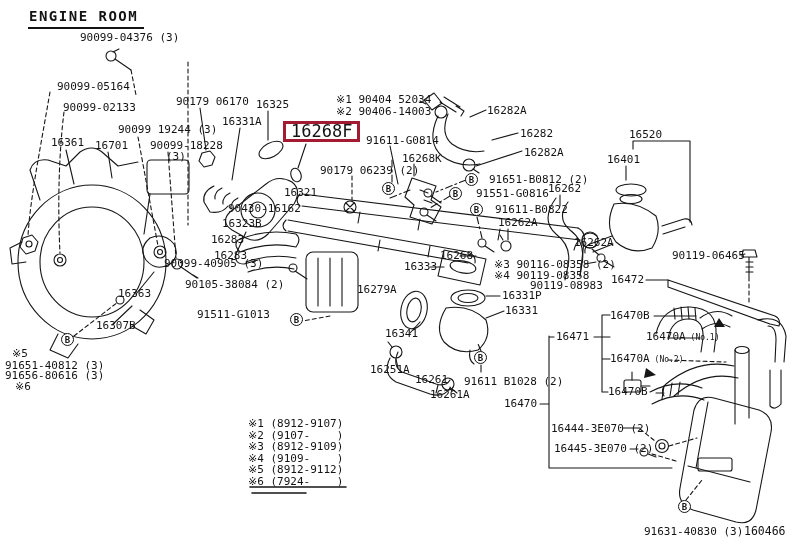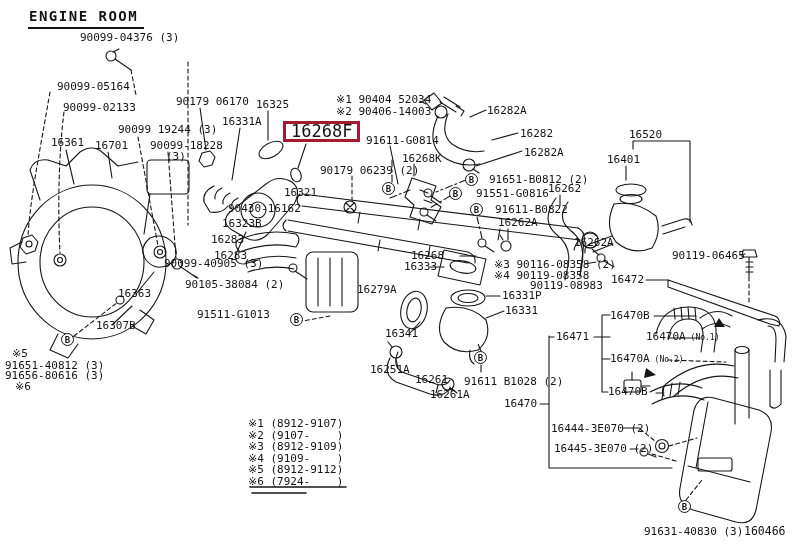--- a/index.html
+++ b/index.html
@@ -236,21 +236,21 @@
     <div class="part-label" style="left: 402px; top: 153px;"><span>16268K</span></div>
     <div class="part-label" style="left: 320px; top: 165px;"><span>90179 06239 (2)</span></div>
     <div class="part-label" style="left: 629px; top: 129px;"><span>16520</span></div>
     <div class="part-label" style="left: 607px; top: 154px;"><span>16401</span></div>
     <div class="part-label" style="left: 489px; top: 174px;"><span>91651-B0812 (2)</span></div>
     <div class="part-label" style="left: 476px; top: 188px;"><span>91551-G0816</span></div>
     <div class="part-label" style="left: 495px; top: 204px;"><span>91611-B0822</span></div>
     <div class="part-label" style="left: 548px; top: 183px;"><span>16262</span></div>
     <div class="part-label" style="left: 498px; top: 217px;"><span>16262A</span></div>
     <div class="part-label" style="left: 574px; top: 237px;"><span>16262A</span></div>
-    <div class="part-label" style="left: 411px; top: 250px;"><span>16268</span></div>
+    <div class="part-label" style="left: 440px; top: 250px;"><span>16268</span></div>
     <div class="part-label" style="left: 404px; top: 261px;"><span>16333</span></div>
     <div class="part-label" style="left: 258px; top: 187px; margin-left: 26px;"><span>16321</span></div>
     <div class="part-label" style="left: 228px; top: 203px;"><span>90430-16162</span></div>
     <div class="part-label" style="left: 222px; top: 218px;"><span>16323B</span></div>
     <div class="part-label" style="left: 211px; top: 234px;"><span>16283</span></div>
     <div class="part-label" style="left: 214px; top: 250px;"><span>16283</span></div>
     <div class="part-label" style="left: 164px; top: 258px;"><span>90099-40905 (3)</span></div>
     <div class="part-label" style="left: 185px; top: 279px;"><span>90105-38084 (2)</span></div>
     <div class="part-label" style="left: 197px; top: 309px;"><span>91511-G1013</span></div>
     <div class="part-label" style="left: 357px; top: 284px;"><span>16279A</span></div>

